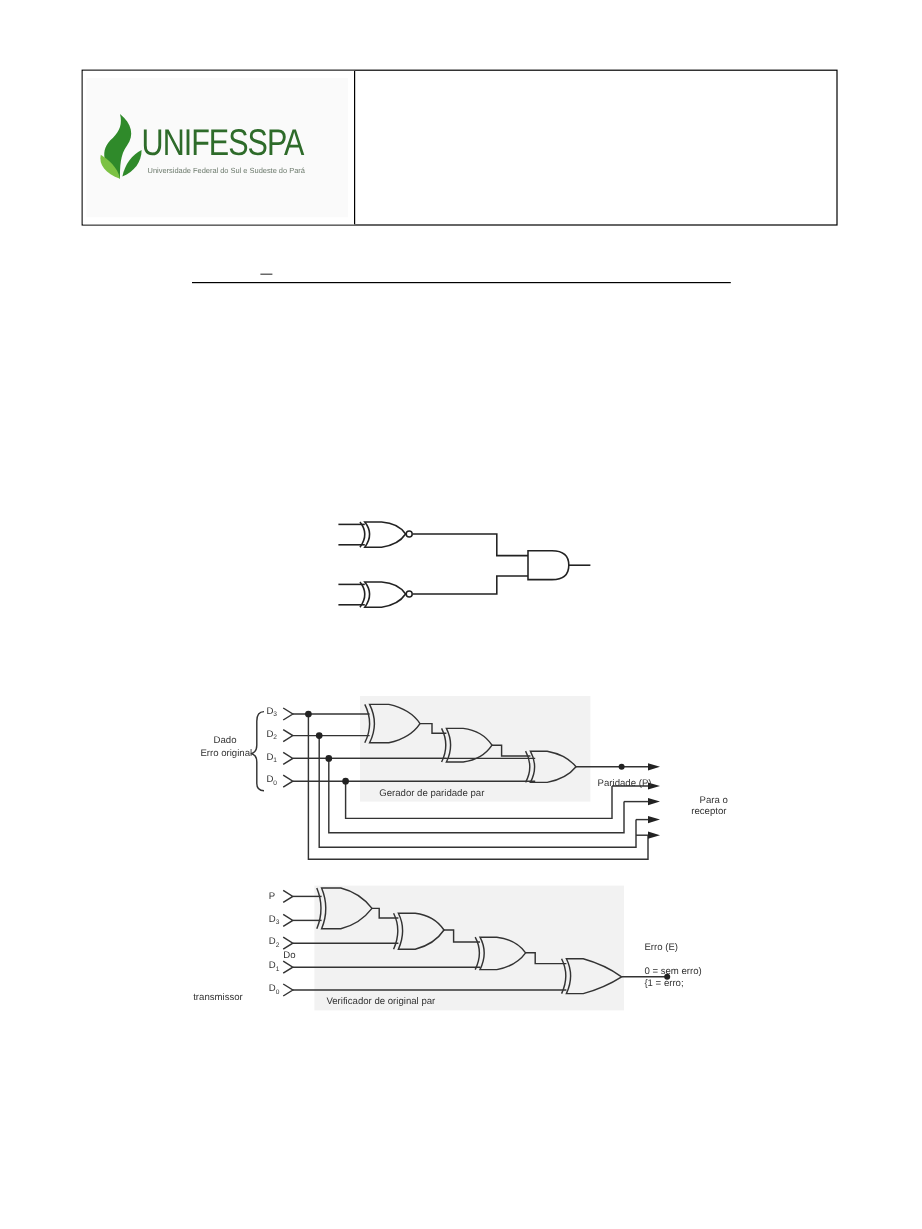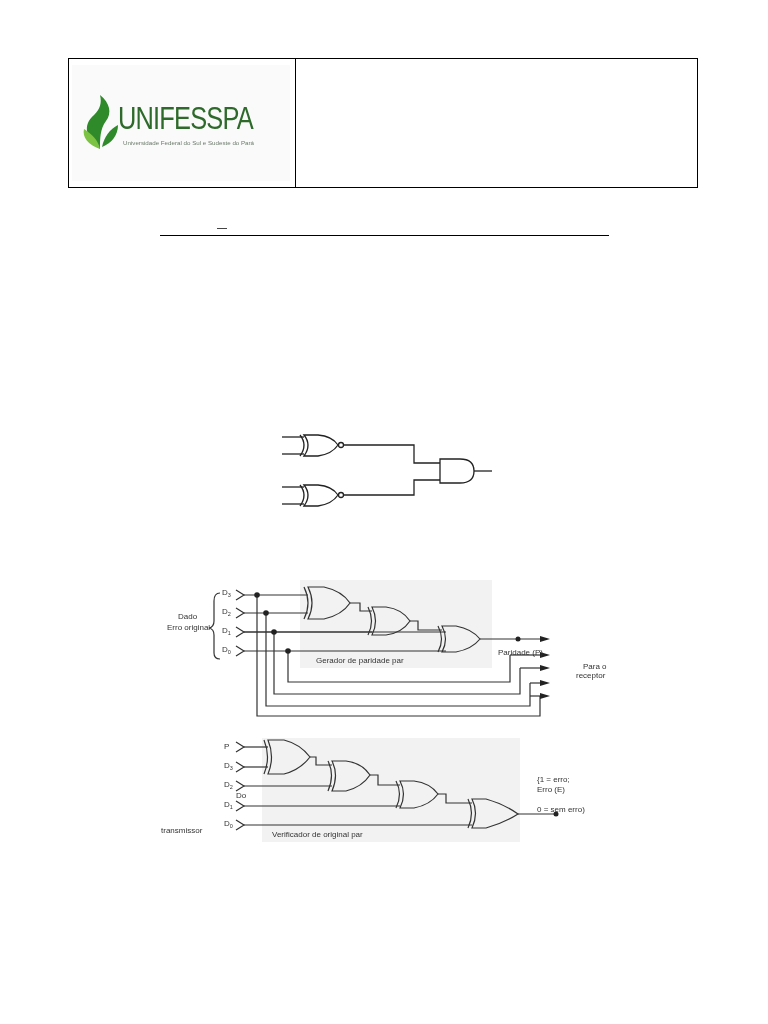--- a/index.html
+++ b/index.html
@@ -161,15 +161,15 @@
   </svg>
   <div class="lbl" style="left:224px;top:743px;"><span>P</span><span class="sub"></span></div>
   <div class="lbl" style="left:224px;top:762px;"><span>D</span><span class="sub">3</span></div>
   <div class="lbl" style="left:224px;top:781px;"><span>D</span><span class="sub">2</span></div>
   <div class="lbl" style="left:224px;top:801px;"><span>D</span><span class="sub">1</span></div>
   <div class="lbl" style="left:224px;top:820px;"><span>D</span><span class="sub">0</span></div>
   <div class="lbl" style="left:192px;top:792px;margin-left:44px;">Do</div>
   <div class="lbl" style="left:161px;top:795px;margin-top:32px;">transmissor</div>
   <div class="lbl" style="left:272px;top:831px;">Verificador de original par</div>
   <div class="lbl" style="left:537px;top:786px;">Erro (E)</div>
-  <div class="lbl" style="left:537px;top:776px;">{1 = erro;</div>
+  <div class="lbl" style="left:537px;top:816px;">{1 = erro;</div>
   <div class="lbl" style="left:537px;top:806px;">0 = sem erro)</div>
 </div>
 
 </body></html>

